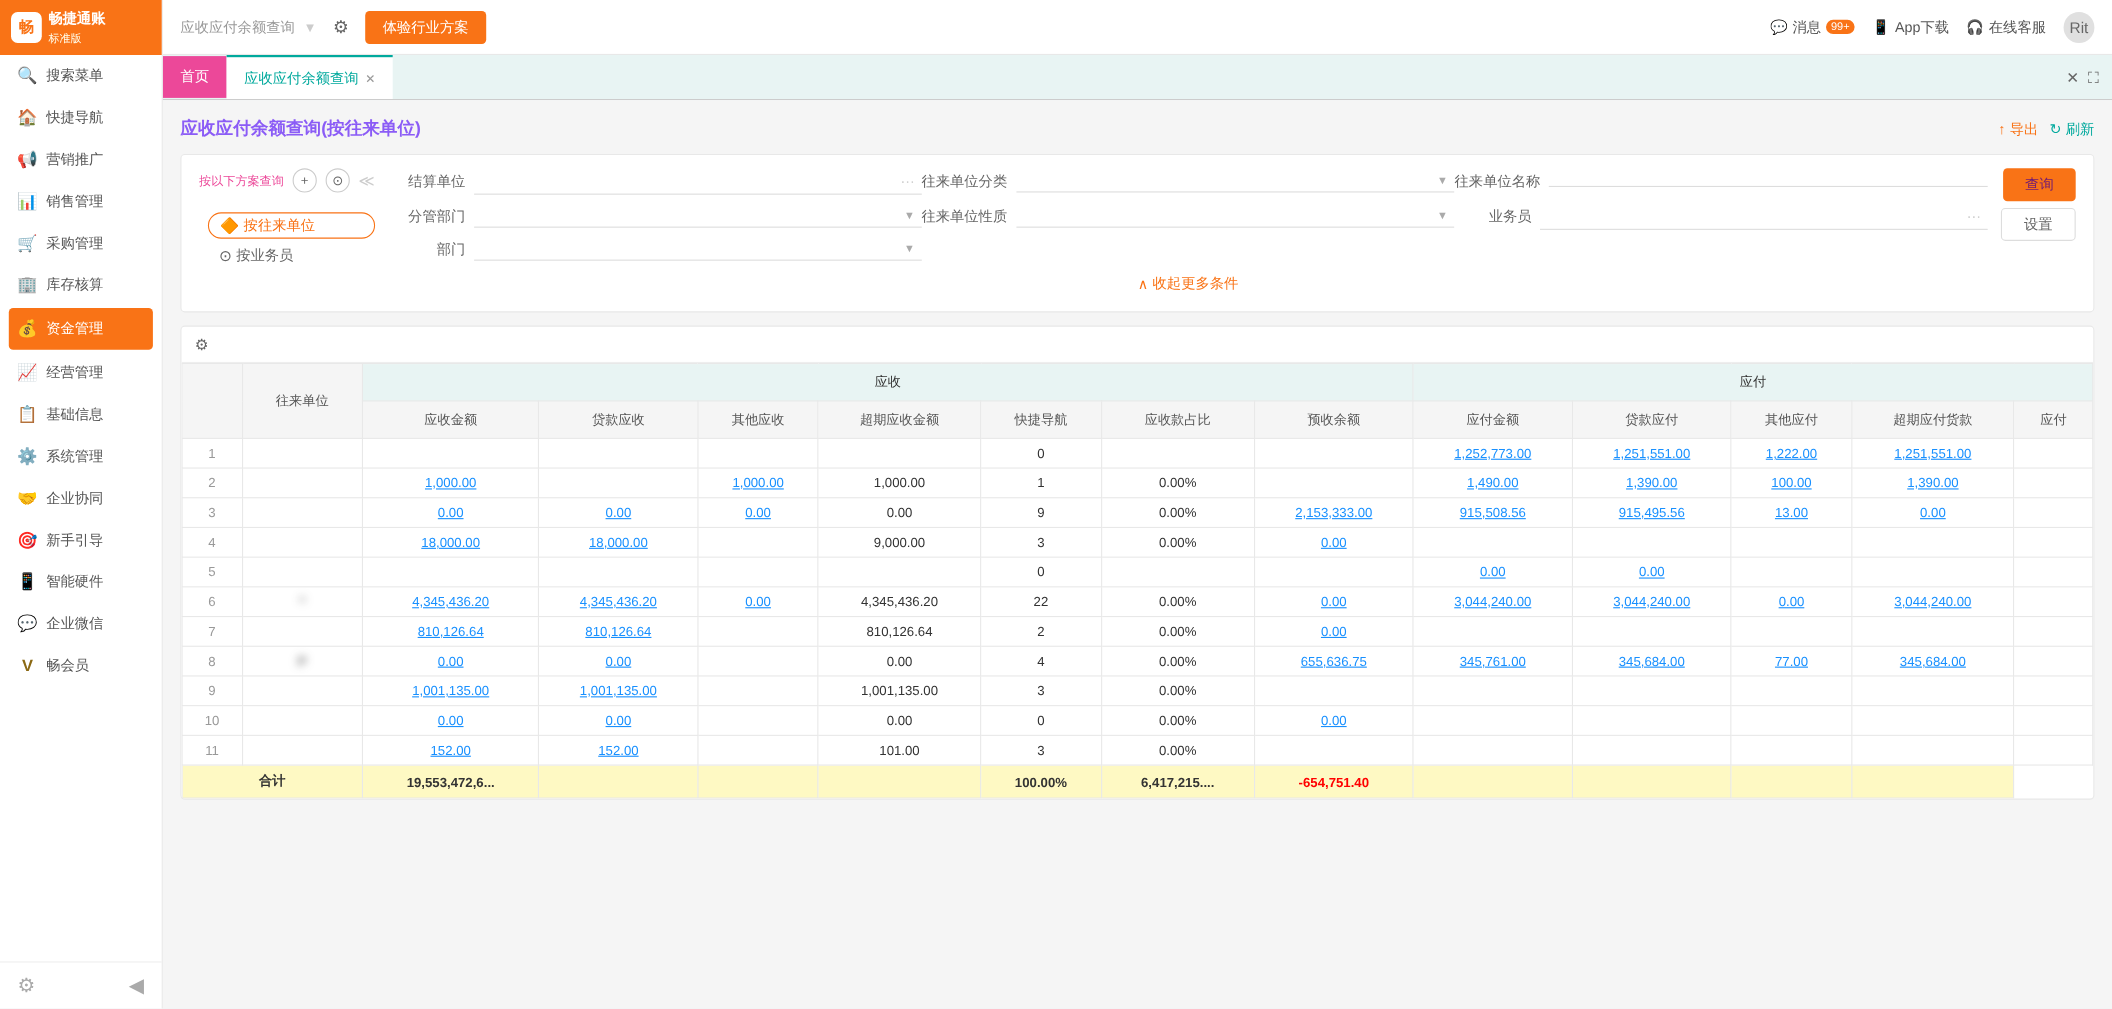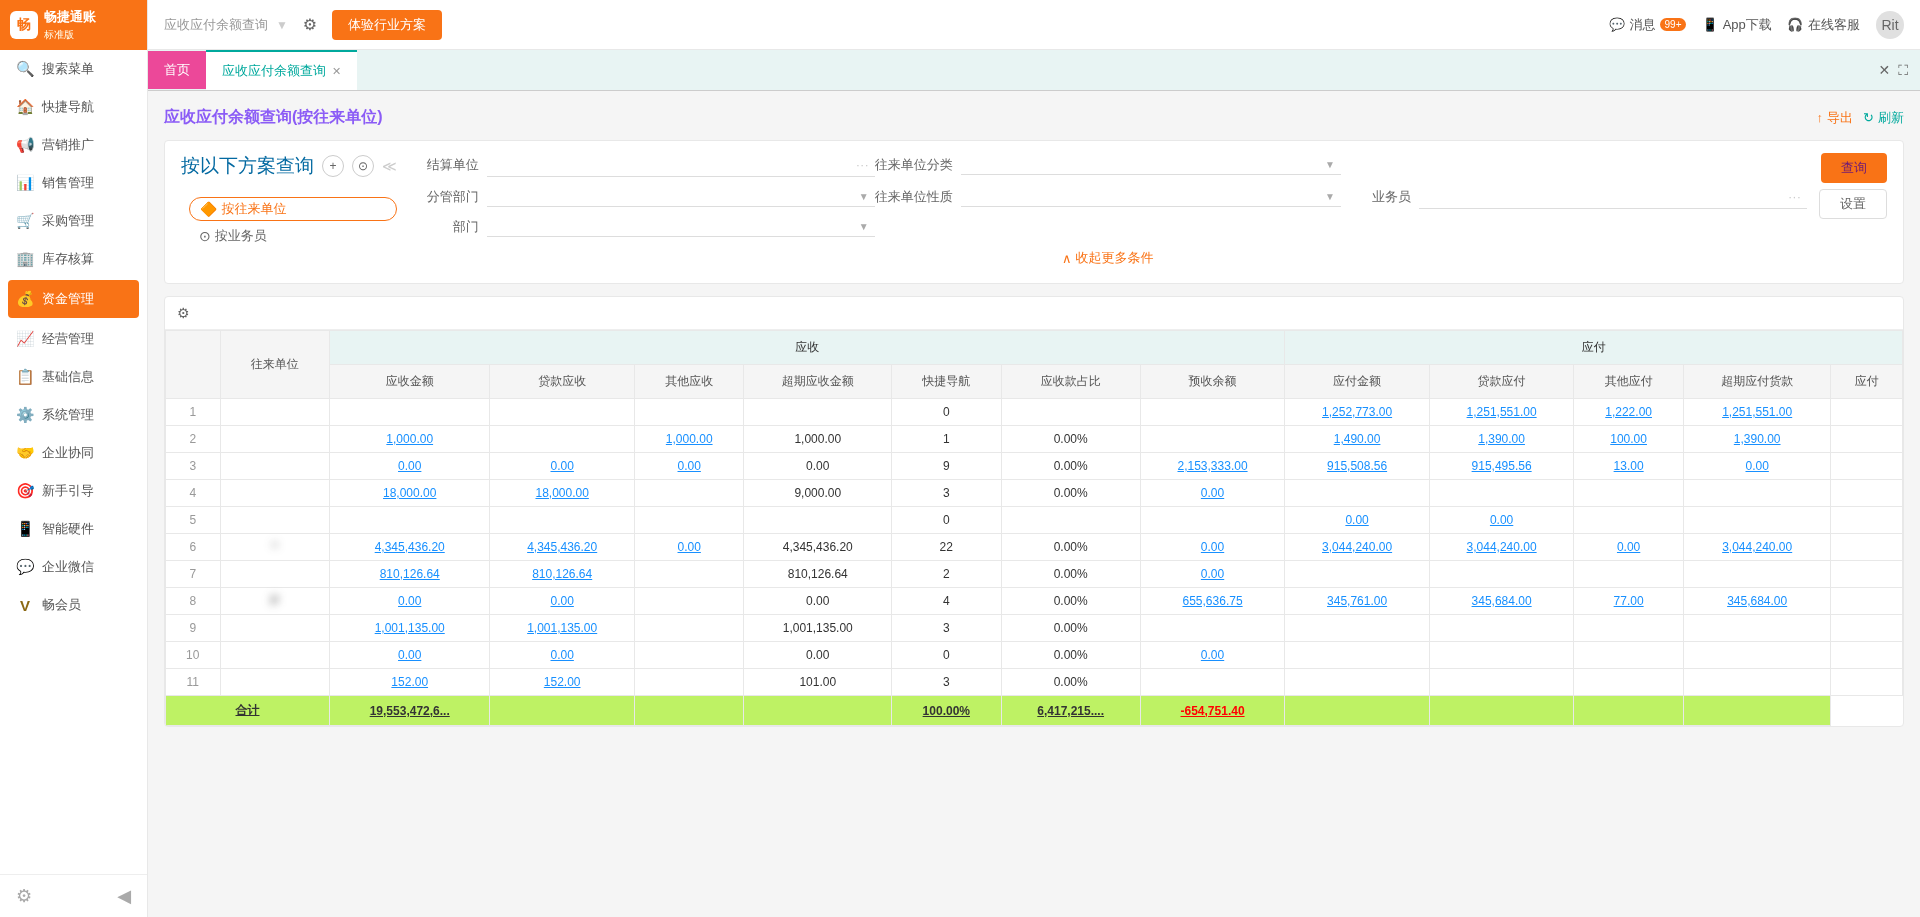--- a/index.html
+++ b/index.html
@@ -46,21 +46,21 @@
     
     .page-title-bar { display: flex; align-items: center; justify-content: space-between; margin-bottom: 12px; }
     .page-title { font-size: 16px; font-weight: bold; color: #8b5cf6; }
     .title-actions { display: flex; gap: 10px; align-items: center; }
     .export-btn { display: flex; align-items: center; gap: 4px; color: #f97316; cursor: pointer; font-size: 13px; }
     .refresh-btn { display: flex; align-items: center; gap: 4px; color: #00a99d; cursor: pointer; font-size: 13px; }
 
     
     .filter-area { background: #fff; border-radius: 4px; padding: 12px 16px; margin-bottom: 12px; border: 1px solid #e8e8e8; }
     .filter-header { display: flex; align-items: center; gap: 8px; margin-bottom: 10px; }
-    .filter-label { color: #0369a1; font-size: 19px; }
+    .filter-label { color: #ec4899; font-size: 11px; }
     .filter-add-btn { width: 22px; height: 22px; border: 1px solid #ccc; border-radius: 50%; display: flex; align-items: center; justify-content: center; cursor: pointer; color: #666; font-size: 12px; }
     .filter-scheme-btn { width: 22px; height: 22px; border: 1px solid #ccc; border-radius: 50%; display: flex; align-items: center; justify-content: center; cursor: pointer; color: #666; font-size: 12px; }
     .filter-collapse-btn { color: #ccc; cursor: pointer; font-size: 14px; }
     .scheme-option { display: flex; align-items: center; gap: 4px; color: #f97316; cursor: pointer; font-size: 13px; border: 1px solid #f97316; border-radius: 12px; padding: 2px 10px; }
     .scheme-option2 { display: flex; align-items: center; gap: 4px; color: #666; cursor: pointer; font-size: 13px; padding: 2px 10px; }
 
     .filter-row { display: grid; grid-template-columns: 1fr 1fr 1fr; margin-bottom: 8px; }
     .filter-item { display: flex; align-items: center; gap: 8px; }
     .filter-item-label { color: #666; font-size: 13px; white-space: nowrap; min-width: 70px; text-align: right; }
     .filter-input { flex: 1; border: none; border-bottom: 1px solid #ddd; padding: 4px 6px; font-size: 13px; color: #333; background: transparent; outline: none; display: flex; align-items: center; justify-content: space-between; cursor: pointer; }
@@ -76,21 +76,21 @@
     
     .table-container { background: #fff; border-radius: 4px; border: 1px solid #e8e8e8; overflow: hidden; }
     .table-toolbar { display: flex; align-items: center; padding: 8px 12px; border-bottom: 1px solid #eee; gap: 8px; }
     .gear-icon { color: #666; cursor: pointer; font-size: 14px; }
 
     table { width: 100%; border-collapse: collapse; font-size: 12px; }
     thead th { background: #f5f5f5; border: 1px solid #e8e8e8; padding: 8px 10px; text-align: center; font-weight: normal; color: #555; white-space: nowrap; }
     thead th.group-header { background: #e8f4f3; color: #333; }
     tbody td { border: 1px solid #e8e8e8; padding: 6px 10px; text-align: center; color: #333; white-space: nowrap; }
     tbody td.link { color: #1890ff; cursor: pointer; text-decoration: underline; }
-    tfoot td { background: #bef264; border: 1px solid #e8e8e8; padding: 6px 10px; text-align: center; font-weight: bold; text-decoration: underline; }
+    tfoot td { background: #fef9c3; border: 1px solid #e8e8e8; padding: 6px 10px; text-align: center; font-weight: bold; }
     .row-num { color: #999; text-align: center; }
   </style>
 </head>
 <body>
 
 <div class="sidebar">
   <div class="sidebar-logo">
     <div class="sidebar-logo-icon">畅</div>
     <div>
       <div class="sidebar-logo-text">畅捷通账</div>
@@ -254,20 +254,26 @@
                 <span></span>
                   <span class="filter-dots">···</span>
               </div>
             </div>
             <div class="filter-item">
               <span class="filter-item-label">往来单位分类</span>
               <div class="filter-input">
                 <span></span>
                   <span class="filter-arrow">▼</span>
               </div>
+            </div>
+            <div class="filter-item">
+              <span class="filter-item-label">往来单位名称</span>
+              <div class="filter-input">
+                  <span></span>
+                </div>
             </div>
           </div>
 
           <div class="filter-row">
             <div class="filter-item">
               <span class="filter-item-label">分管部门</span>
               <div class="filter-input">
                 <span></span>
                   <span class="filter-arrow">▼</span>
               </div>

